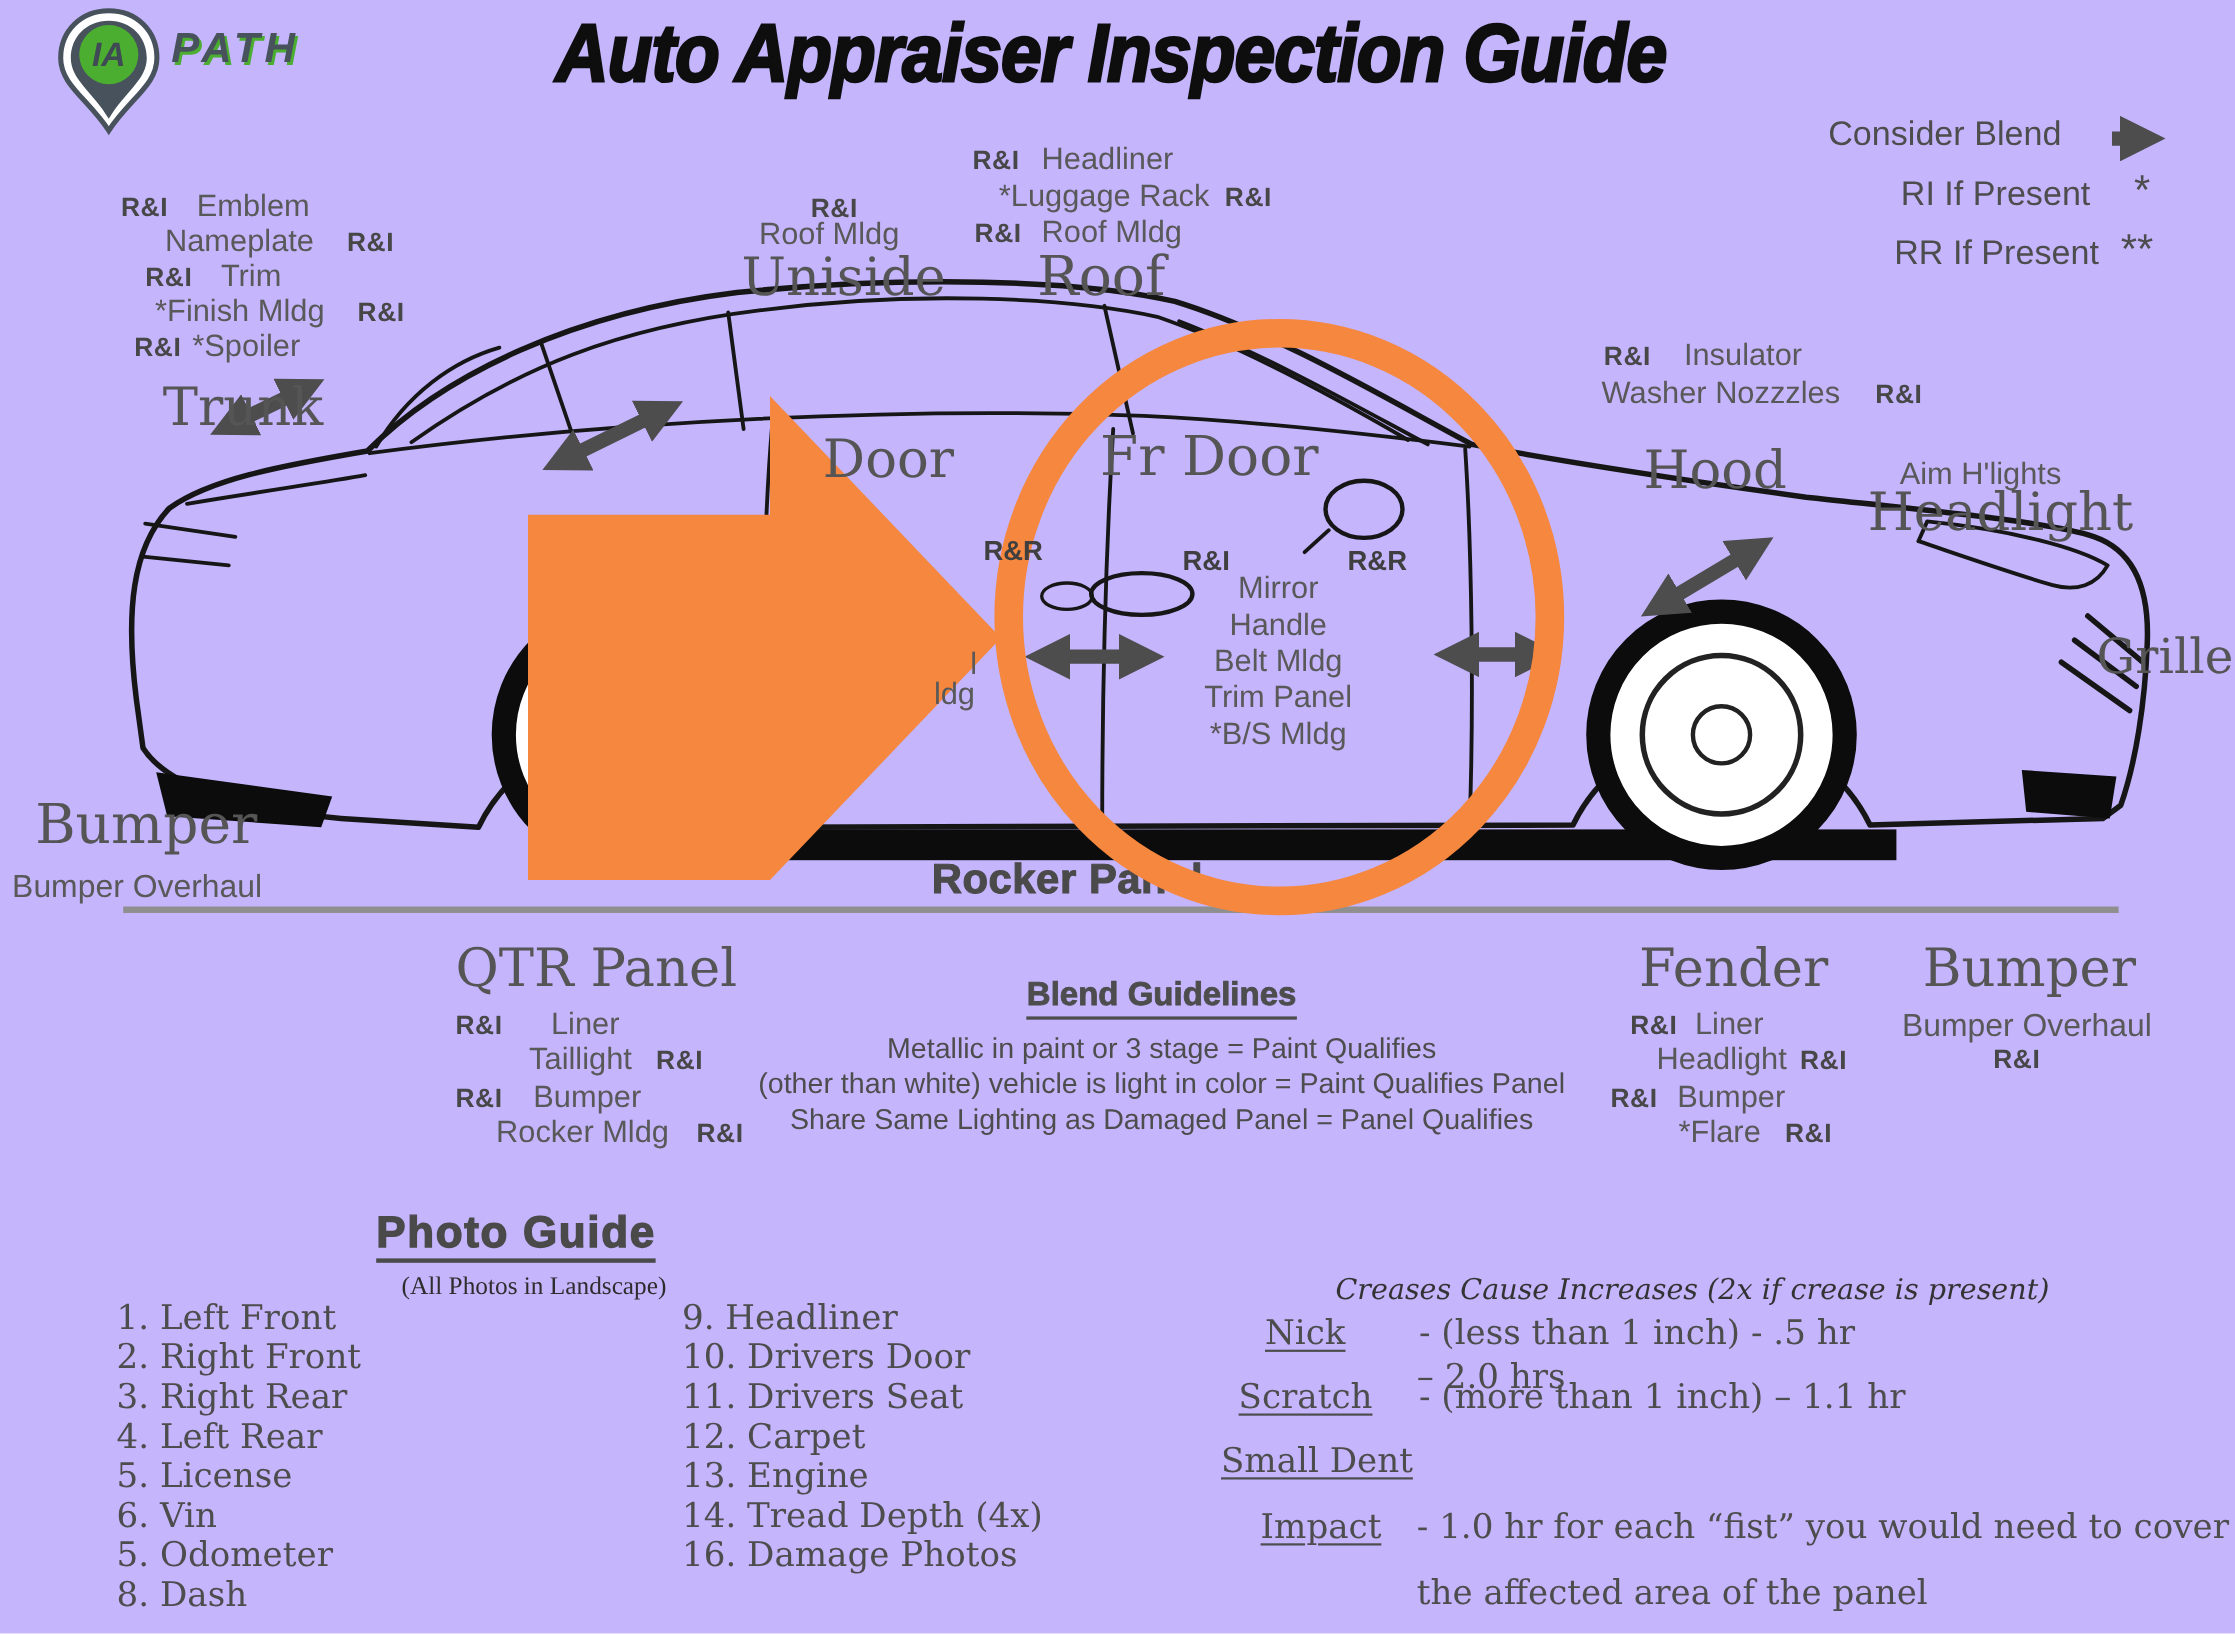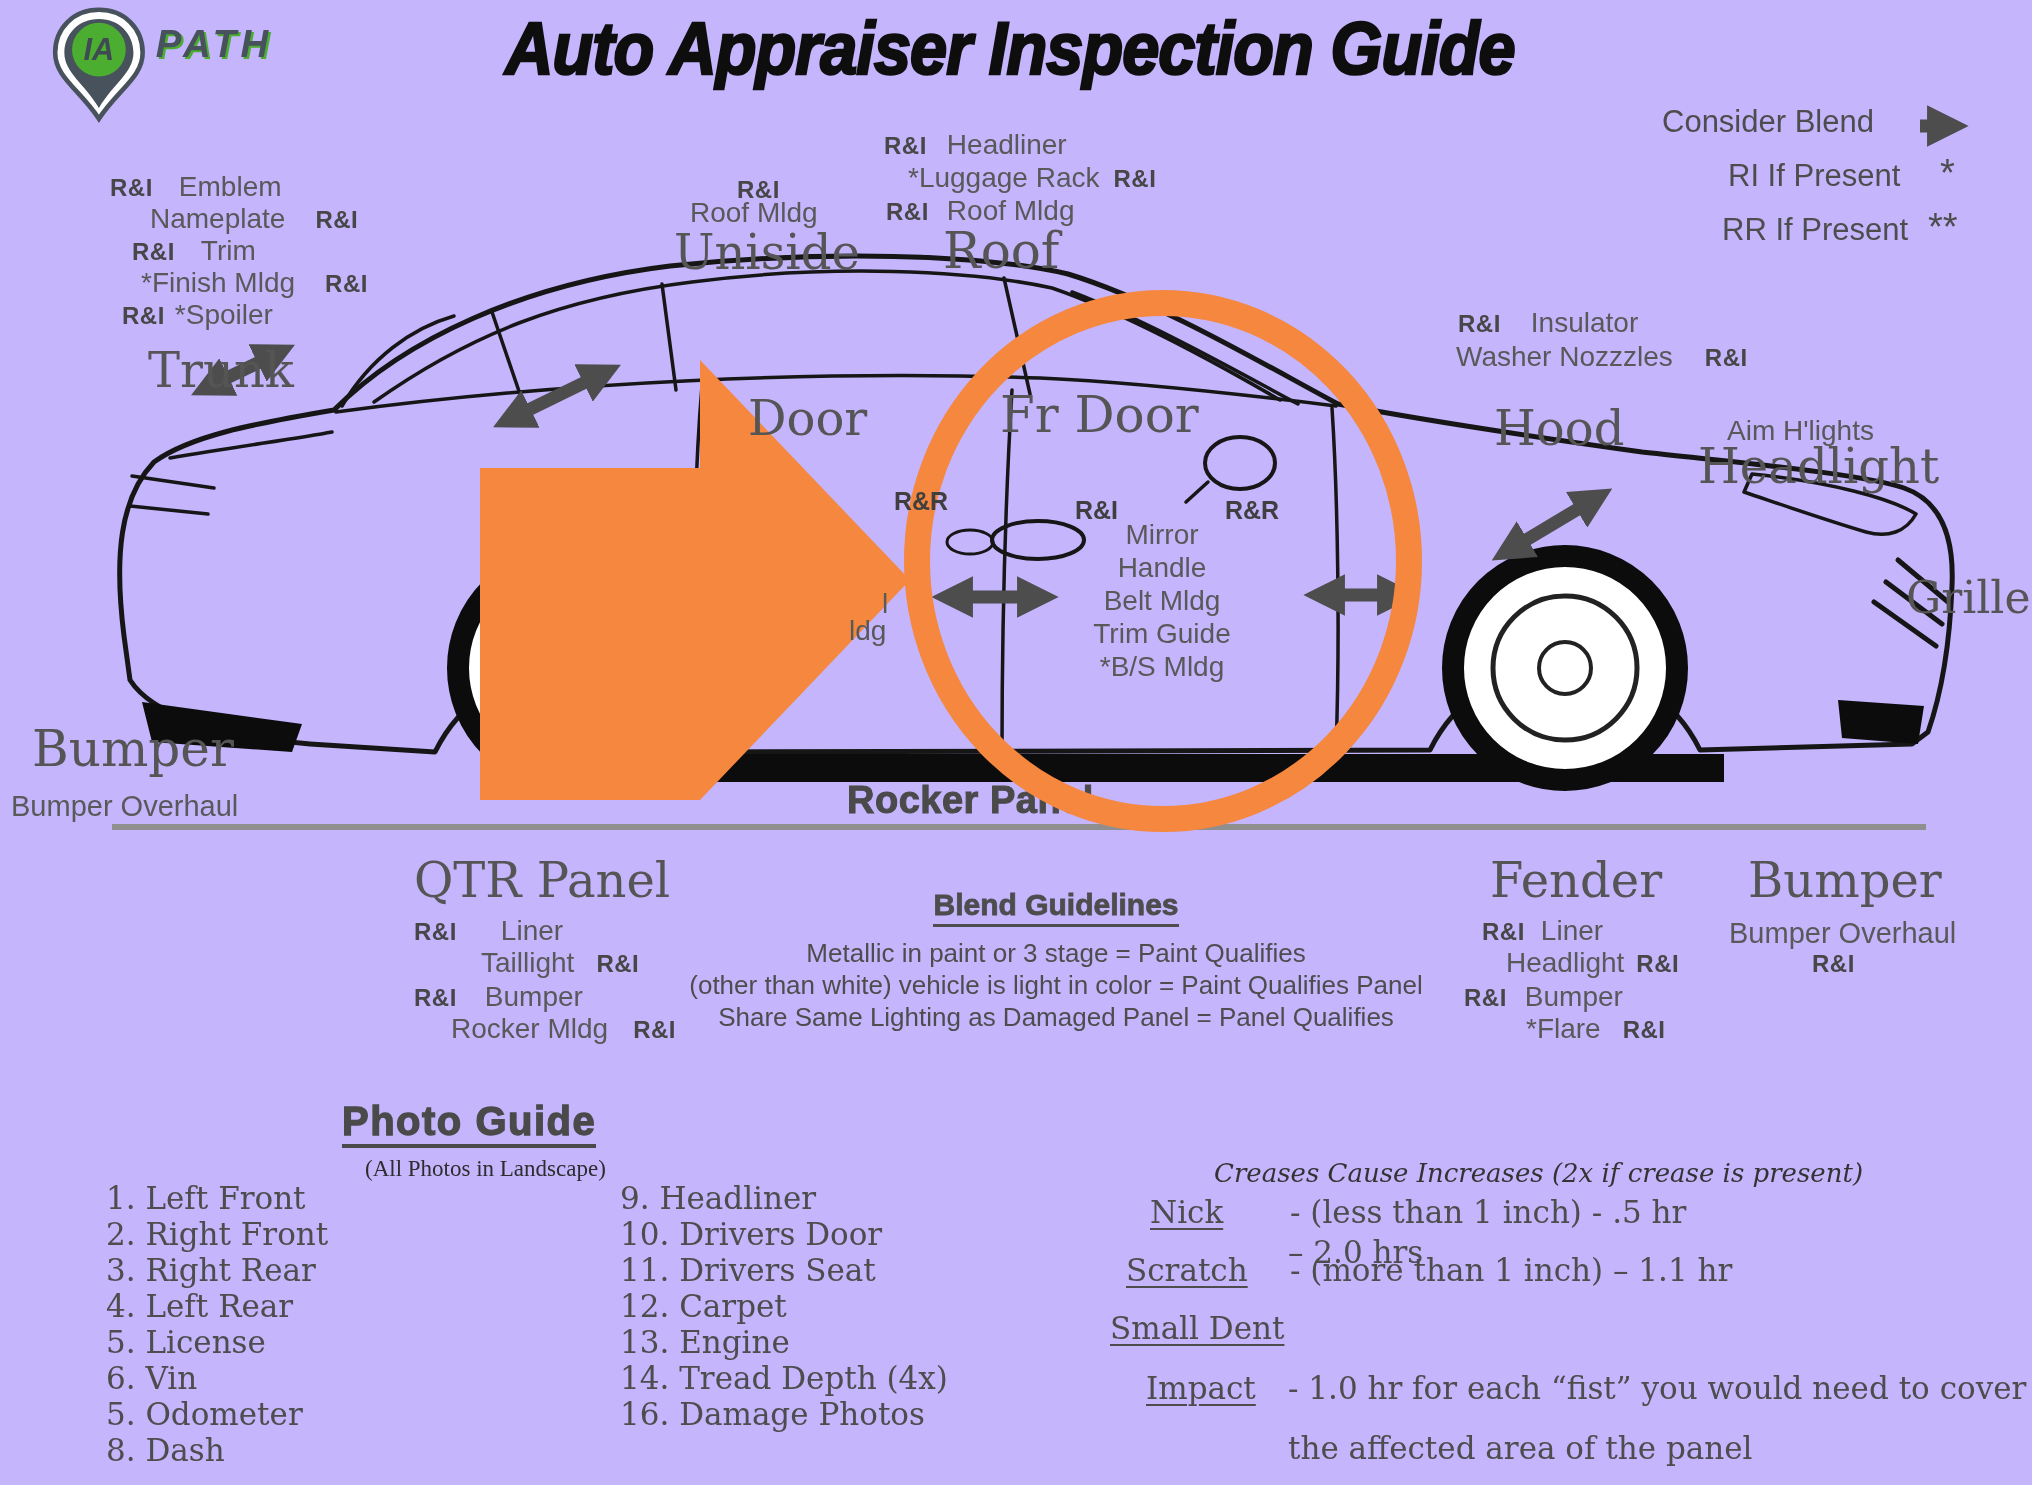--- a/index.html
+++ b/index.html
@@ -172,21 +172,21 @@
   <div class="abs sm z4" style="left:882px;top:589px">l</div>
   <div class="abs sm z4" style="left:849px;top:616px">ldg</div>
 
   <div class="abs part" style="left:1000px;top:390px;font-size:50px;z-index:2">Fr Door</div>
   <div class="abs mid" style="left:1075px;top:496px;z-index:2">R&amp;I</div>
   <div class="abs mid" style="left:1225px;top:496px;z-index:2">R&amp;R</div>
   <div class="abs doorlist" style="left:1032px;top:518px;z-index:2">
     <div>Mirror</div>
     <div>Handle</div>
     <div>Belt Mldg</div>
-    <div>Trim Guide</div>
+    <div>Trim Panel</div>
     <div>*B/S Mldg</div>
   </div>
 
   <div class="abs part" style="left:32px;top:724px;font-size:50px;z-index:2">Bumper</div>
   <div class="abs sm" style="left:11px;top:791px;font-size:29px;z-index:2">Bumper Overhaul</div>
   <div class="abs rocker" style="left:847px;top:779px;z-index:2">Rocker Panel</div>
 
   <div class="abs part" style="left:414px;top:856px;z-index:2">QTR Panel</div>
   <div class="abs row" style="left:414px;top:916px;gap:44px;z-index:2">
     <span class="ri">R&amp;I</span>

